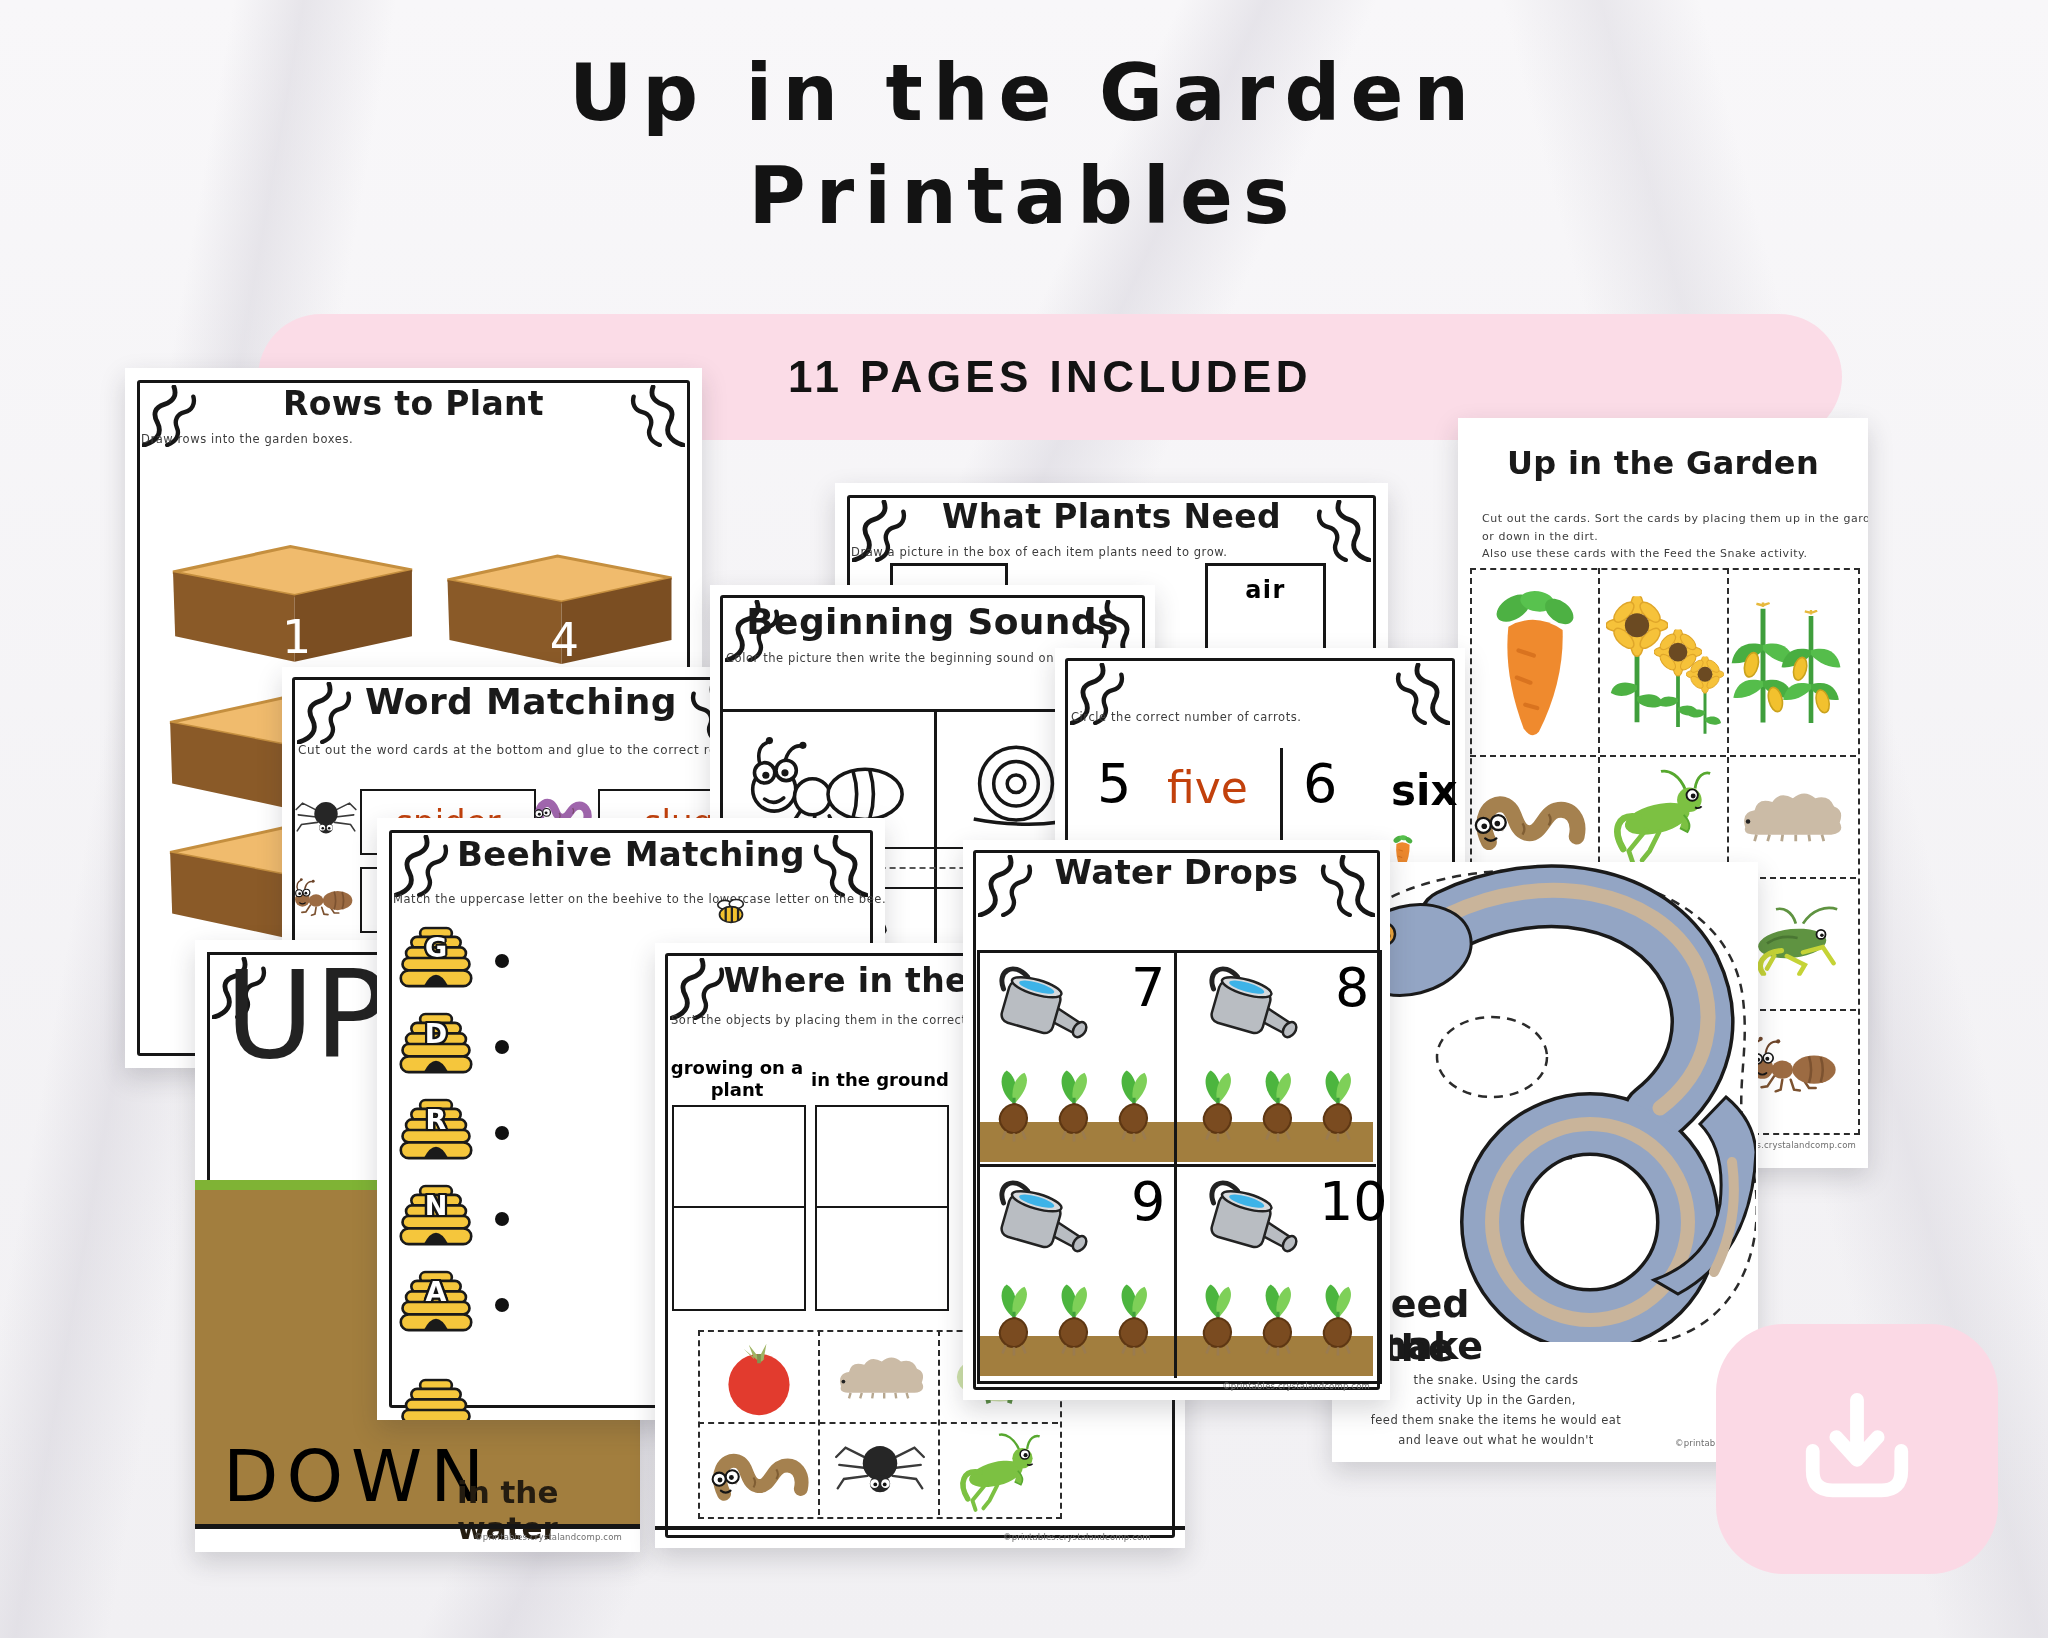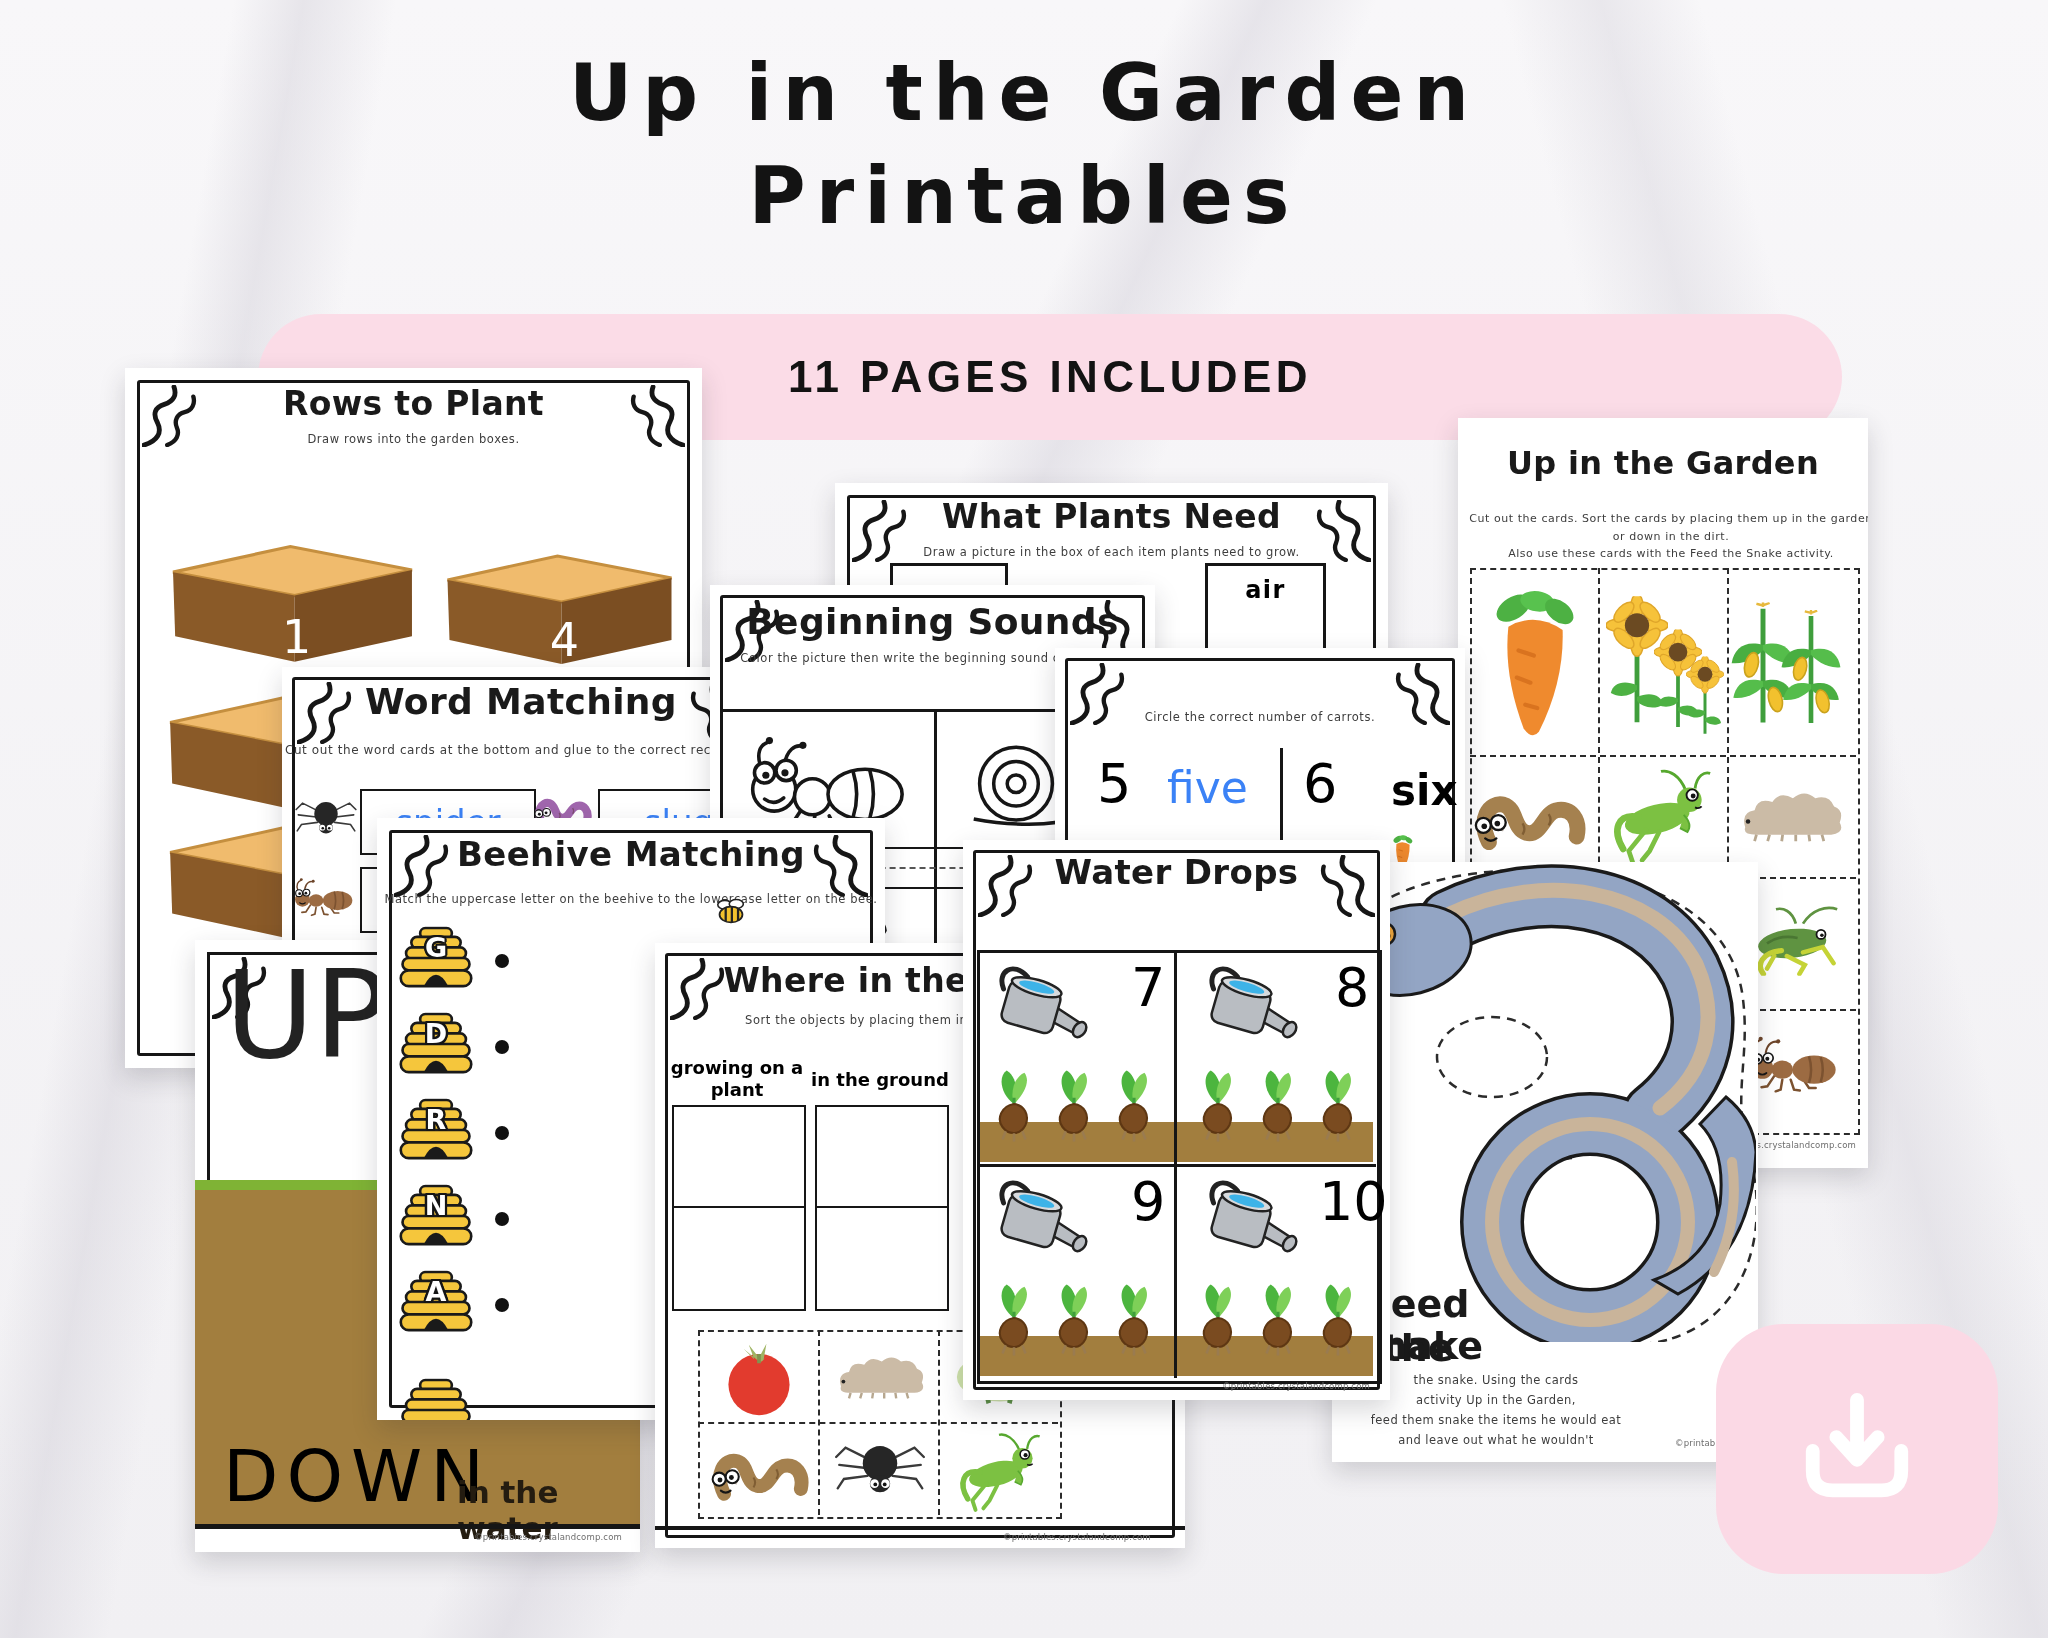--- a/index.html
+++ b/index.html
@@ -13,31 +13,31 @@
   .main-title{position:absolute;left:0;top:42px;width:2048px;text-align:center;
     font-size:78px;font-weight:700;letter-spacing:.13em;color:#131313;line-height:1.32;}
   .badge{position:absolute;left:258px;top:314px;width:1584px;height:126px;border-radius:64px;
     background:#fbdce7;display:flex;align-items:center;justify-content:center;}
   .badge span{font-family:"Liberation Sans",sans-serif;font-size:44px;font-weight:700;letter-spacing:.1em;color:#131313;}
   .sheet{position:absolute;background:#fff;box-shadow:0 10px 24px rgba(40,40,50,.18);overflow:hidden;}
   .frame{position:absolute;border:3px solid #161616;border-radius:3px;}
   .sq{position:absolute;width:62px;height:62px;}
   .sq svg{width:100%;height:100%;}
   .wtitle{position:absolute;left:0;width:100%;text-align:center;color:#1a1a1a;font-weight:700;letter-spacing:.01em;}
-  .wsub{position:absolute;left:0;width:100%;text-align:center;color:#3d3d3d;letter-spacing:.05em;}
+  .wsub{position:absolute;left:16px;width:100%;text-align:left;color:#3d3d3d;letter-spacing:.05em;}
   .abs{position:absolute;}
   .wmark{position:absolute;font-size:8.5px;color:#6d6d6d;letter-spacing:.02em;}
   .dashv{position:absolute;border-left:2px dashed #2b2b2b;width:0;}
   .dashh{position:absolute;border-top:2px dashed #2b2b2b;height:0;}
   .dashbox{position:absolute;border:2px dashed #2b2b2b;}
   .hletter{color:#fff;font-weight:800;
     text-shadow:-2.4px 0 0 #151515,2.4px 0 0 #151515,0 -2.4px 0 #151515,0 2.4px 0 #151515,
     -1.7px -1.7px 0 #151515,1.7px -1.7px 0 #151515,-1.7px 1.7px 0 #151515,1.7px 1.7px 0 #151515;}
   .dot{position:absolute;width:14px;height:14px;border-radius:50%;background:#111;}
-  .gray-word{color:#3b82f6;}
+  .gray-word{color:#c2410c;}
   .dl-btn{position:absolute;left:1716px;top:1324px;width:282px;height:250px;border-radius:68px;
     background:#fbd9e5;display:flex;align-items:center;justify-content:center;cursor:pointer;}
 </style>
 </head>
 <body>
 
 <div class="stage">
 
 <svg width="0" height="0" style="position:absolute" aria-hidden="true">
 <defs>

